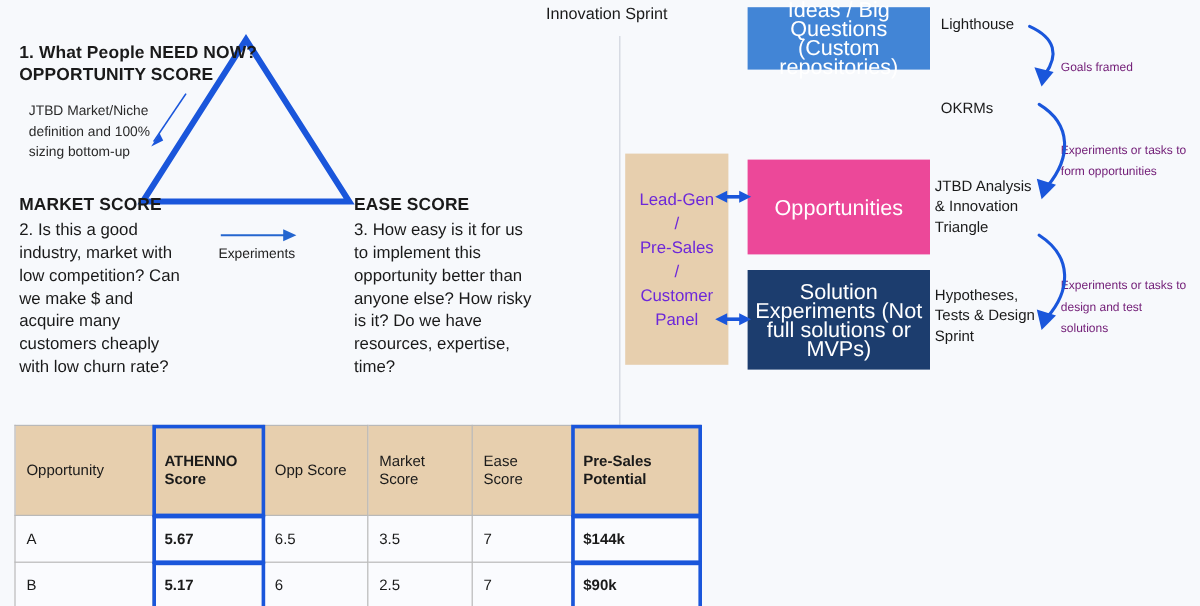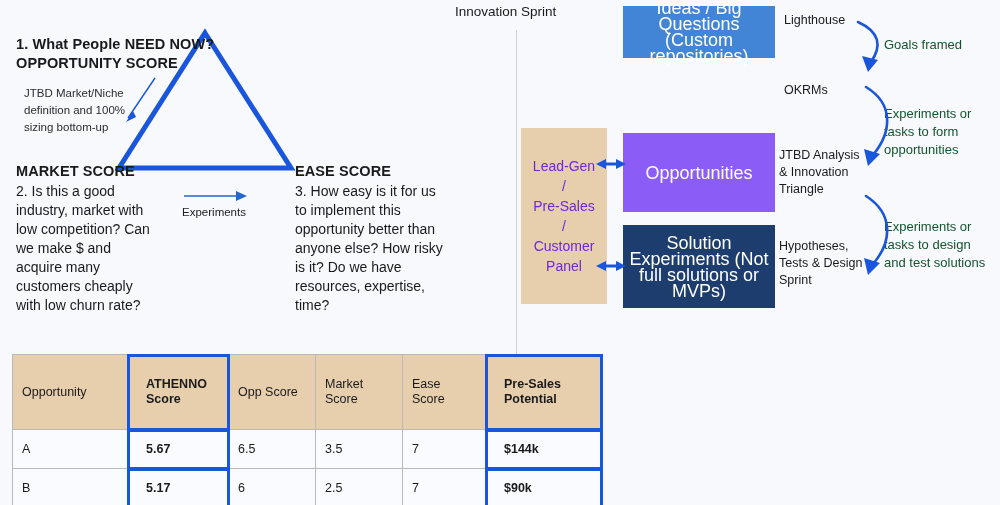--- a/index.html
+++ b/index.html
@@ -59,21 +59,20 @@
     background:#e7cfae;
     height:62px;
     vertical-align:middle;
   }
   #score-table td.hl{
     outline:3px solid #1a56db;
     outline-offset:-2px;
     font-weight:bold;
     position:relative;
     z-index:2;
-    padding-left:18px;
   }
   #score-table tr.head td.hl{font-weight:bold;}
   #score-table tr.body td{height:26px;}
   .c-opp{width:96px;}
   .c-ath{width:73px;}
   .c-op2{width:68px;}
   .c-mkt{width:68px;}
   .c-ease{width:64px;}
   .c-pre{width:88px;}
 
@@ -95,21 +94,21 @@
     display:flex;align-items:center;justify-content:center;
     text-align:center;
     color:#ffffff;
     font-size:18px;
     line-height:16px;
     padding:16px 6px;
     box-sizing:border-box;
   }
   #box-ideas{left:623px;top:6px;width:152px;height:52px;background:#4285d6;}
   #box-goals{left:623px;top:64px;width:152px;height:52px;background:#4285d6;}
-  #box-opps{left:623px;top:133px;width:152px;height:79px;background:#8b5cf6;}
+  #box-opps{left:623px;top:133px;width:152px;height:79px;background:#ec4899;}
   #box-solexp{left:623px;top:225px;width:152px;height:83px;background:#1c3d6e;}
 
   #box-leadgen{
     position:absolute;left:521px;top:128px;width:86px;height:176px;
     background:#e7cfae;
     display:flex;align-items:center;justify-content:center;
     text-align:center;font-size:14px;line-height:20px;color:#6d28d9;
     box-sizing:border-box;
   }
 
@@ -117,21 +116,21 @@
     position:absolute;
     font-size:12.5px;line-height:17px;color:#1a1a1a;
   }
   #note-lighthouse{left:784px;top:12px;}
   #note-okrms{left:784px;top:82px;}
   #note-jtbd{left:779px;top:147px;width:84px;}
   #note-hyp{left:779px;top:238px;width:84px;}
 
   .arrow-note{
     position:absolute;
-    font-size:13px;line-height:18px;color:#14532d;
+    font-size:10px;line-height:18px;color:#701a75;margin-top:12px;
   }
   #note-goalsframed{left:884px;top:36px;}
   #note-expform{left:884px;top:105px;width:108px;}
   #note-expdesign{left:884px;top:218px;width:108px;}
 
   #arrows-svg{position:absolute;left:0;top:0;}
 </style>
 </head>
 <body>
 

